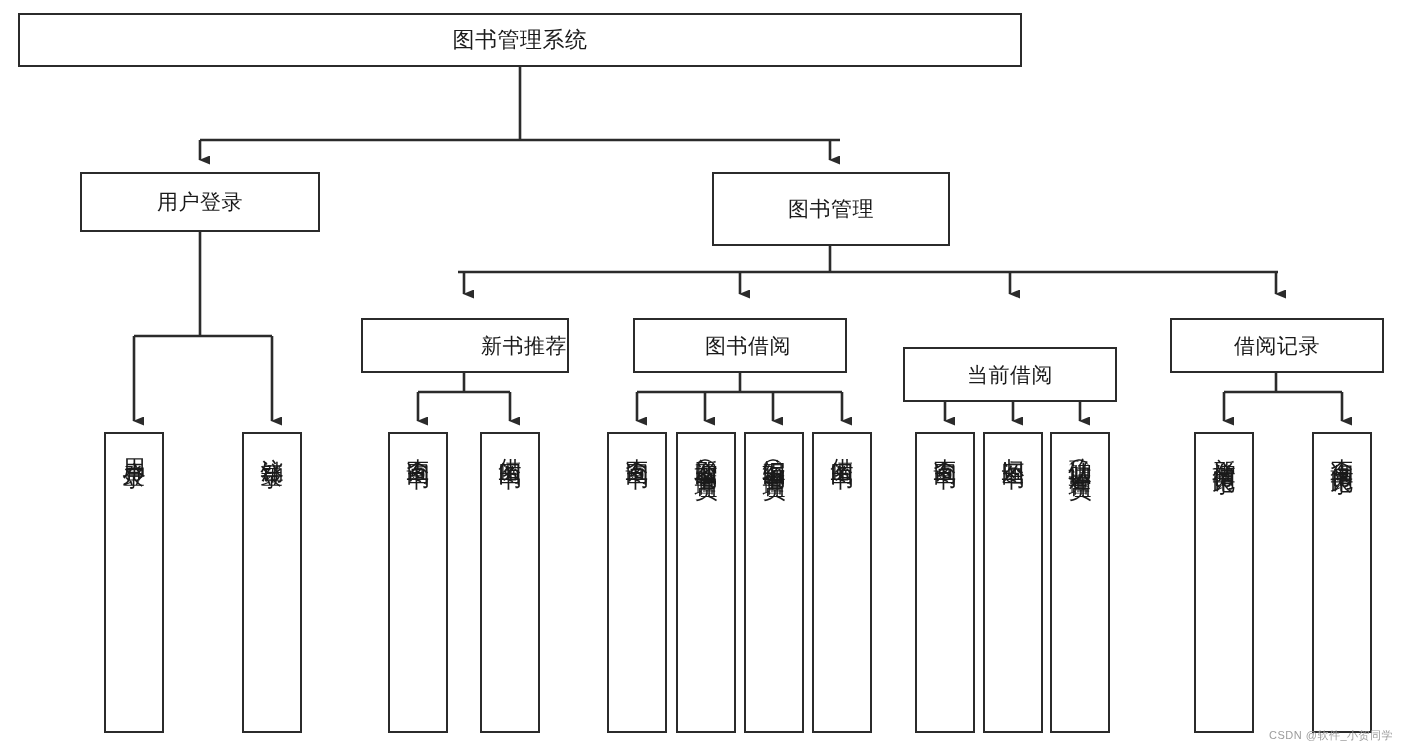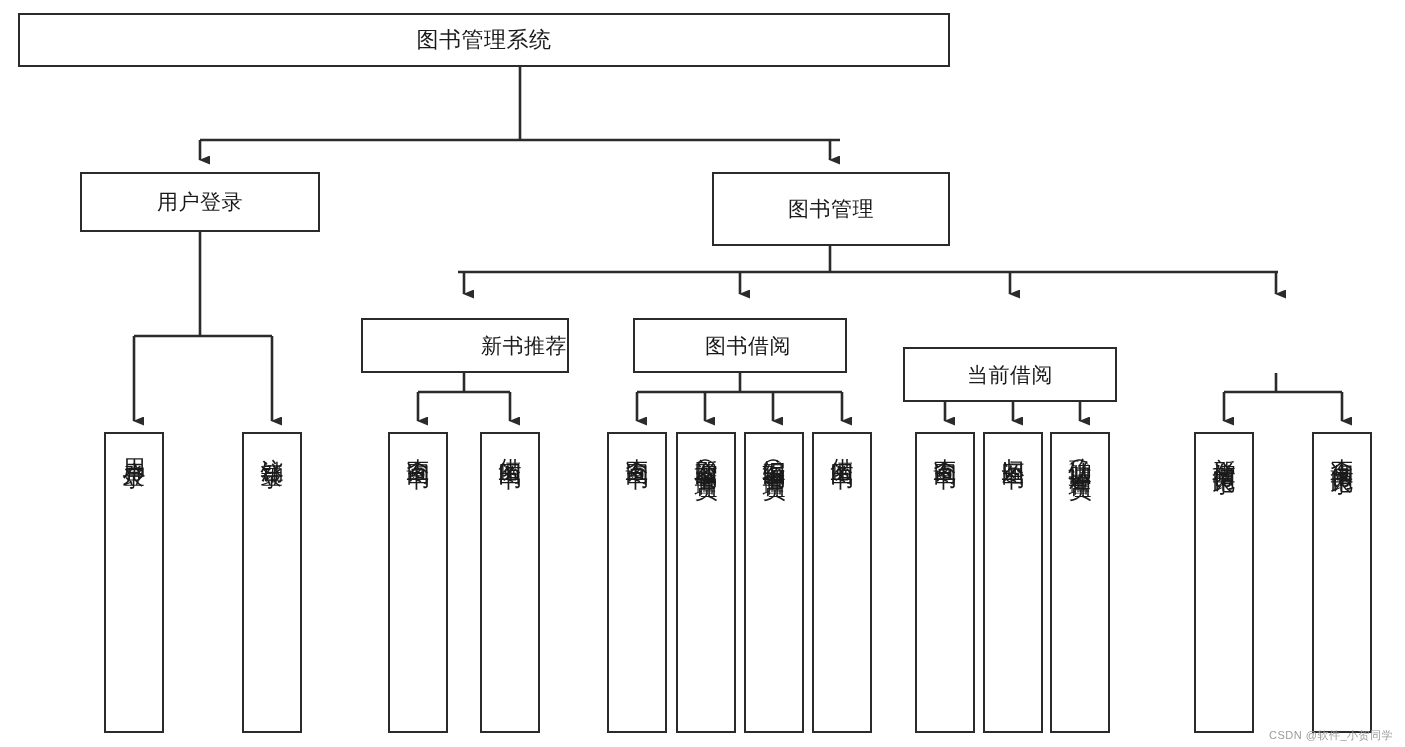--- a/index.html
+++ b/index.html
@@ -120,40 +120,43 @@
       <path d="M 1013 392 L 1013 421" marker-end="url(#arrow)"></path>
       <path d="M 1080 392 L 1080 421" marker-end="url(#arrow)"></path>
 
       <path d="M 1276 373 L 1276 392"></path>
       <path d="M 1224 392 L 1342 392"></path>
       <path d="M 1224 392 L 1224 421" marker-end="url(#arrow)"></path>
       <path d="M 1342 392 L 1342 421" marker-end="url(#arrow)"></path>
     </g>
   </svg>
 
-  <div class="node horiz root" style="left:18px; top:13px; width:932px; height:54px;">
+  <div class="node horiz root" style="left:18px; top:13px; width:1004px; height:54px;">
     <span class="label">图书管理系统</span>
   </div>
 
   <div class="node horiz" style="left:80px; top:172px; width:240px; height:60px;">
     <span class="label">用户登录</span>
   </div>
   <div class="node horiz" style="left:712px; top:172px; width:238px; height:74px;">
     <span class="label">图书管理</span>
   </div>
 
   <div class="node horiz" style="left:361px; top:318px; width:208px; height:55px;justify-content:flex-end;">
     <span class="label">新书推荐</span>
   </div>
   <div class="node horiz" style="left:633px; top:318px; width:214px; height:55px;padding-left:16px;">
     <span class="label">图书借阅</span>
   </div>
   <div class="node horiz" style="left:903px; top:318px; width:214px; height:55px;margin-top:29px;">
     <span class="label">当前借阅</span>
   </div>
+  <div class="node horiz" style="left:1170px; top:318px; width:214px; height:55px;">
+    <span class="label">借阅记录</span>
+  </div>
 
   <div class="node vert" style="left:104px; top:432px; width:60px; height:301px;">
     <span class="label">用户登录</span>
   </div>
   <div class="node vert" style="left:242px; top:432px; width:60px; height:301px;">
     <span class="label">注销登录</span>
   </div>
 
   <div class="node vert" style="left:388px; top:432px; width:60px; height:301px;">
     <span class="label">查询图书</span>

